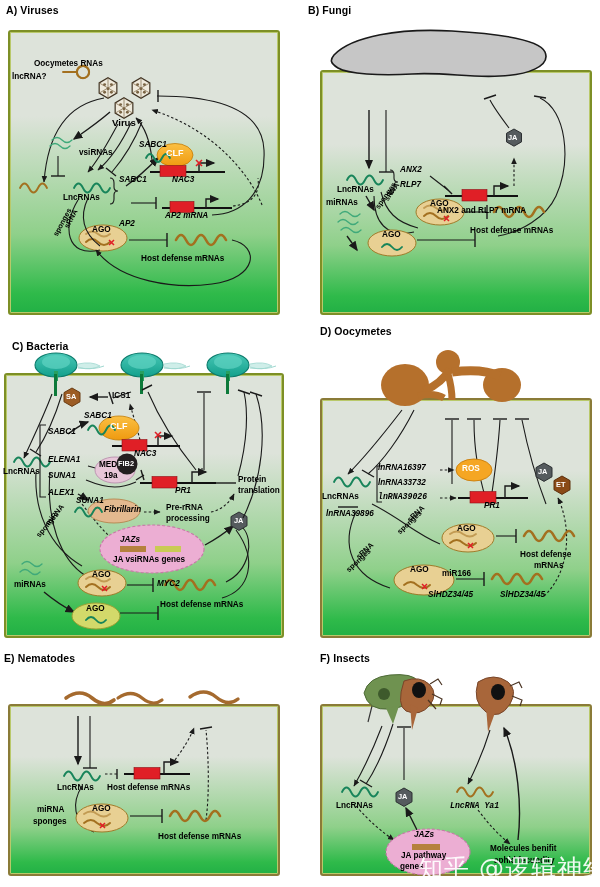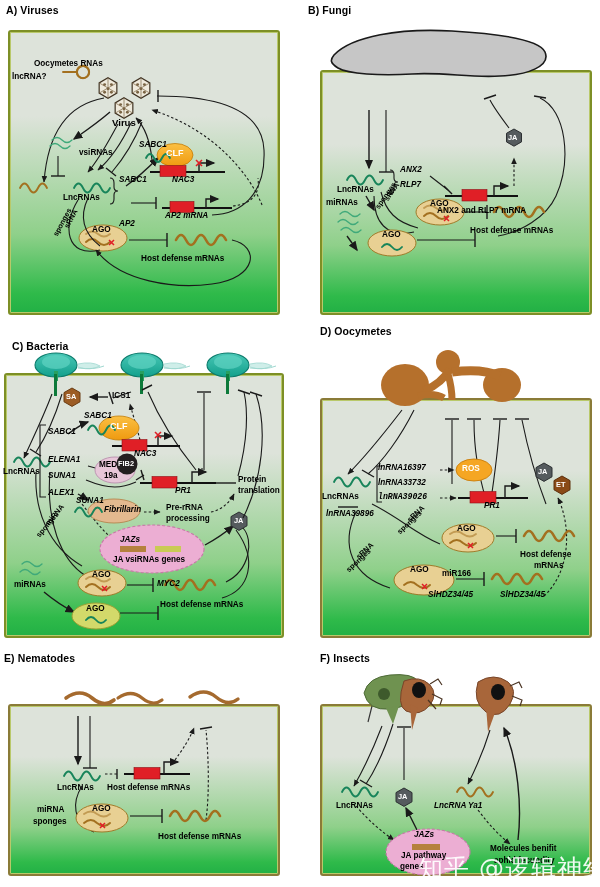--- a/index.html
+++ b/index.html
@@ -665,17 +665,17 @@
 <div class="lbl" style="left:37px; top:806px;">miRNA</div>
 <div class="lbl" style="left:33px; top:818px;">sponges</div>
 <div class="lbl" style="left:92px; top:805px;">AGO</div>
 <div class="lbl" style="left:158px; top:833px;">Host defense mRNAs</div>
 
 <div class="lbl" style="left:336px; top:802px;">LncRNAs</div>
 <div class="lbl sm" style="left:398px; top:793px; color:#fff;">JA</div>
 <div class="lbl ital" style="left:414px; top:831px;">JAZs</div>
 <div class="lbl" style="left:401px; top:852px;">JA pathway</div>
 <div class="lbl" style="left:400px; top:863px;">genes</div>
-<div class="lbl ital" style="left:434px; top:802px;">LncRNA Ya1</div>
+<div class="lbl ital" style="left:450px; top:802px;font-family:Liberation Mono, monospace;">LncRNA Ya1</div>
 <div class="lbl" style="left:490px; top:845px;">Molecules benifit</div>
 <div class="lbl" style="left:494px; top:857px;">aphid fecundity</div>
 
 <div class="watermark" style="left:418px; top:852px;">知乎 @逻辑神经科学</div>
 
 </body></html>

